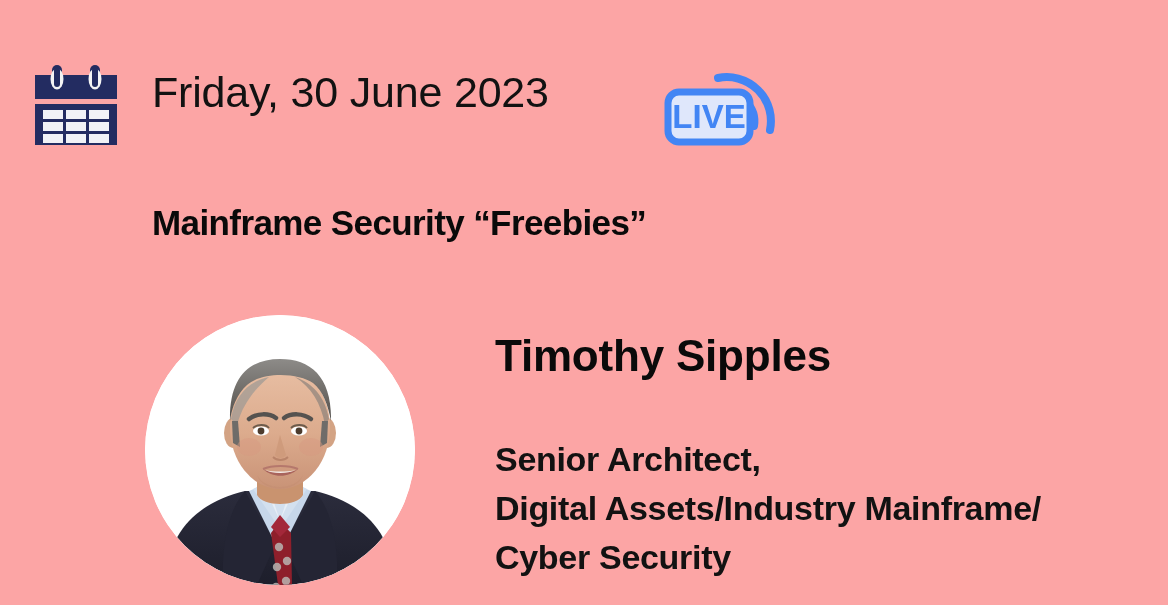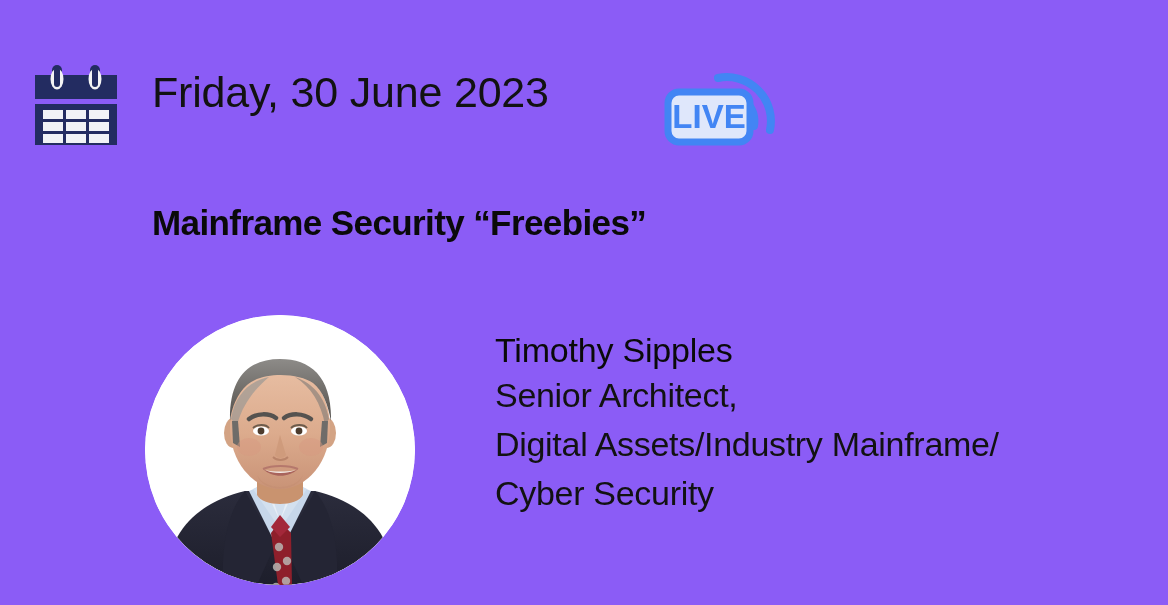--- a/index.html
+++ b/index.html
@@ -11,21 +11,21 @@
     height: 605px;
     overflow: hidden;
     background: #f4f4f4;
     font-family: "Liberation Sans", sans-serif;
     -webkit-font-smoothing: antialiased;
   }
   .slide {
     position: relative;
     width: 1168px;
     height: 605px;
-    background: #8b5cf6;
+    background: #fca5a5;
   }
 
   
   .header-row {
     position: absolute;
     left: 0;
     top: 44px;
     width: 1168px;
     height: 110px;
   }
@@ -84,30 +84,31 @@
   }
   .speaker-photo svg { display: block; }
 
   .speaker-info {
     position: absolute;
     left: 495px;
     top: 330px;
     width: 640px;
   }
   .speaker-name {
-    font-size: 34px;
-    font-weight: 400;
+    font-size: 44px;
+    font-weight: 700;
     color: #0a0a0a;
     letter-spacing: -0.2px;
     line-height: 1.2;
     white-space: nowrap;
   }
   .speaker-role {
+    margin-top: 52px;
     font-size: 34px;
-    font-weight: 400;
+    font-weight: 700;
     color: #121212;
     letter-spacing: -0.3px;
     line-height: 1.45;
   }
   .speaker-role .role-line {
     display: block;
     white-space: nowrap;
   }
 </style>
 </head>

